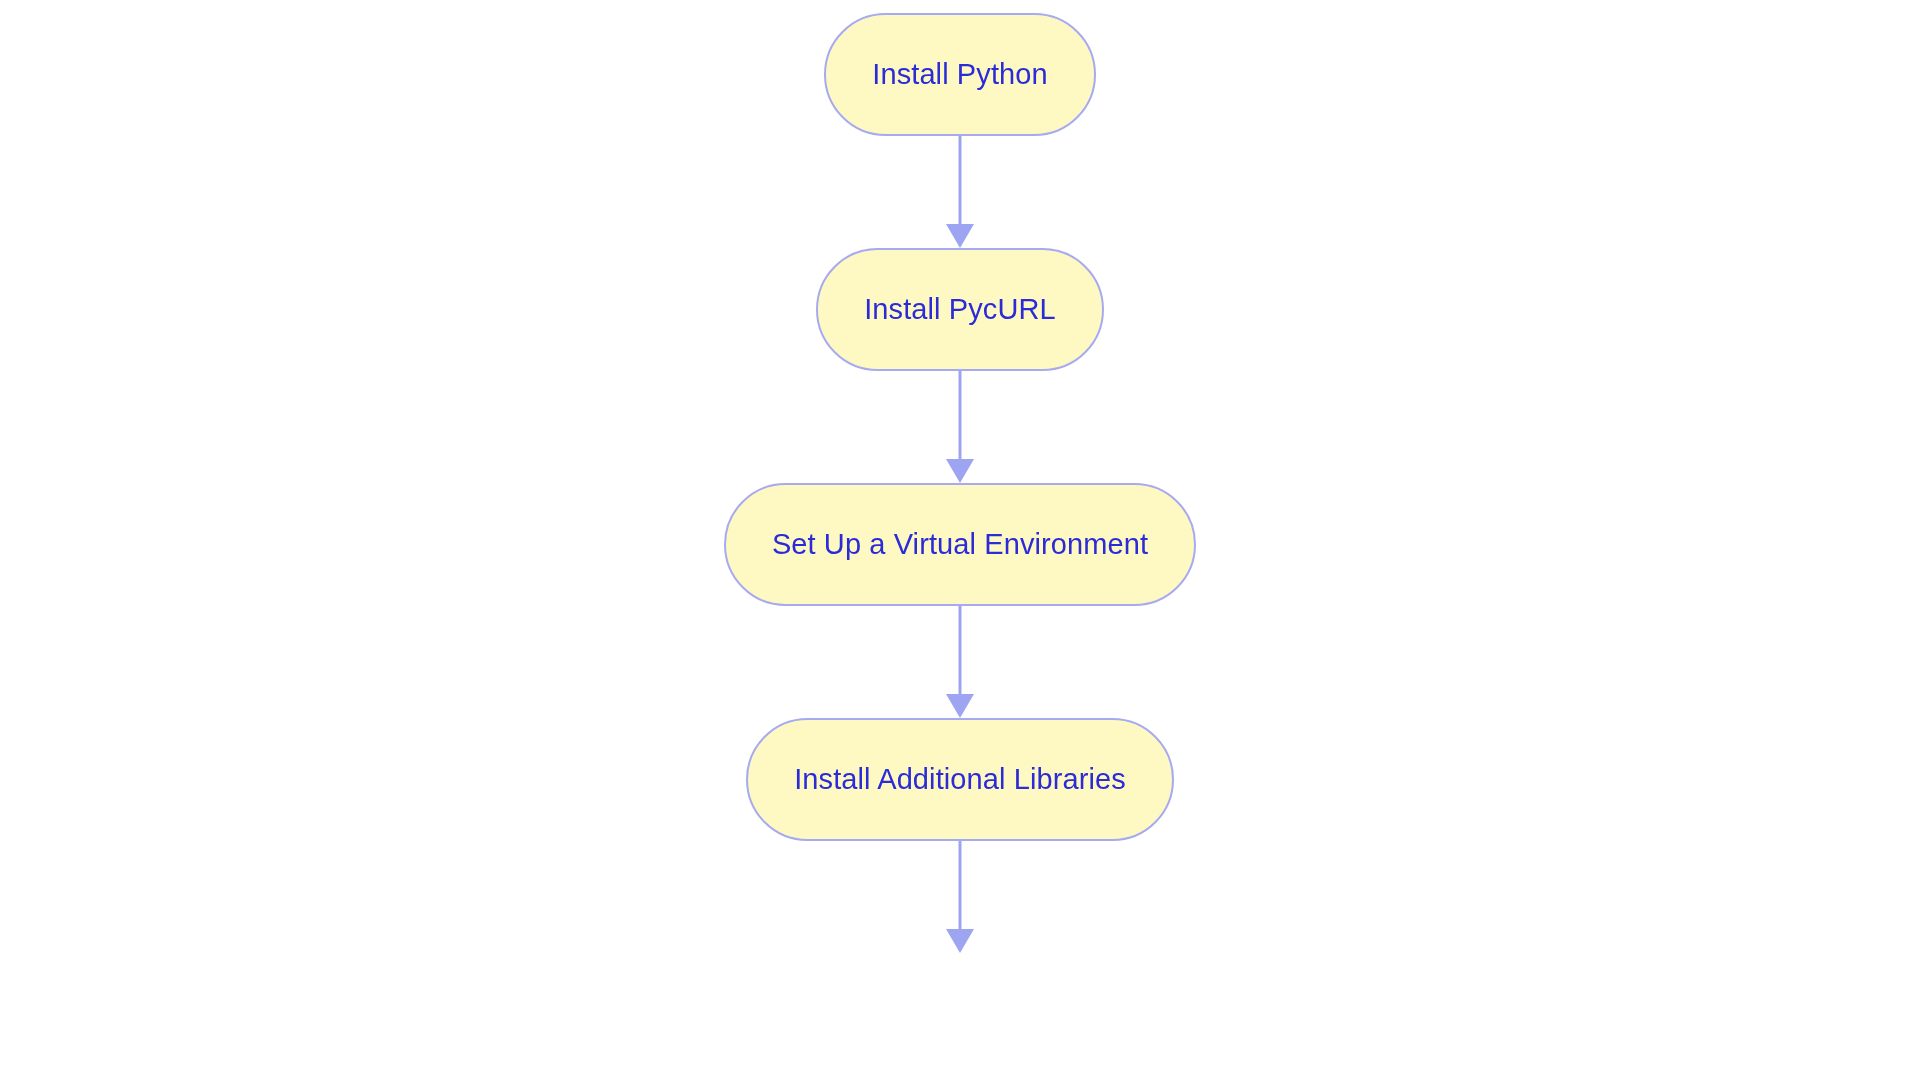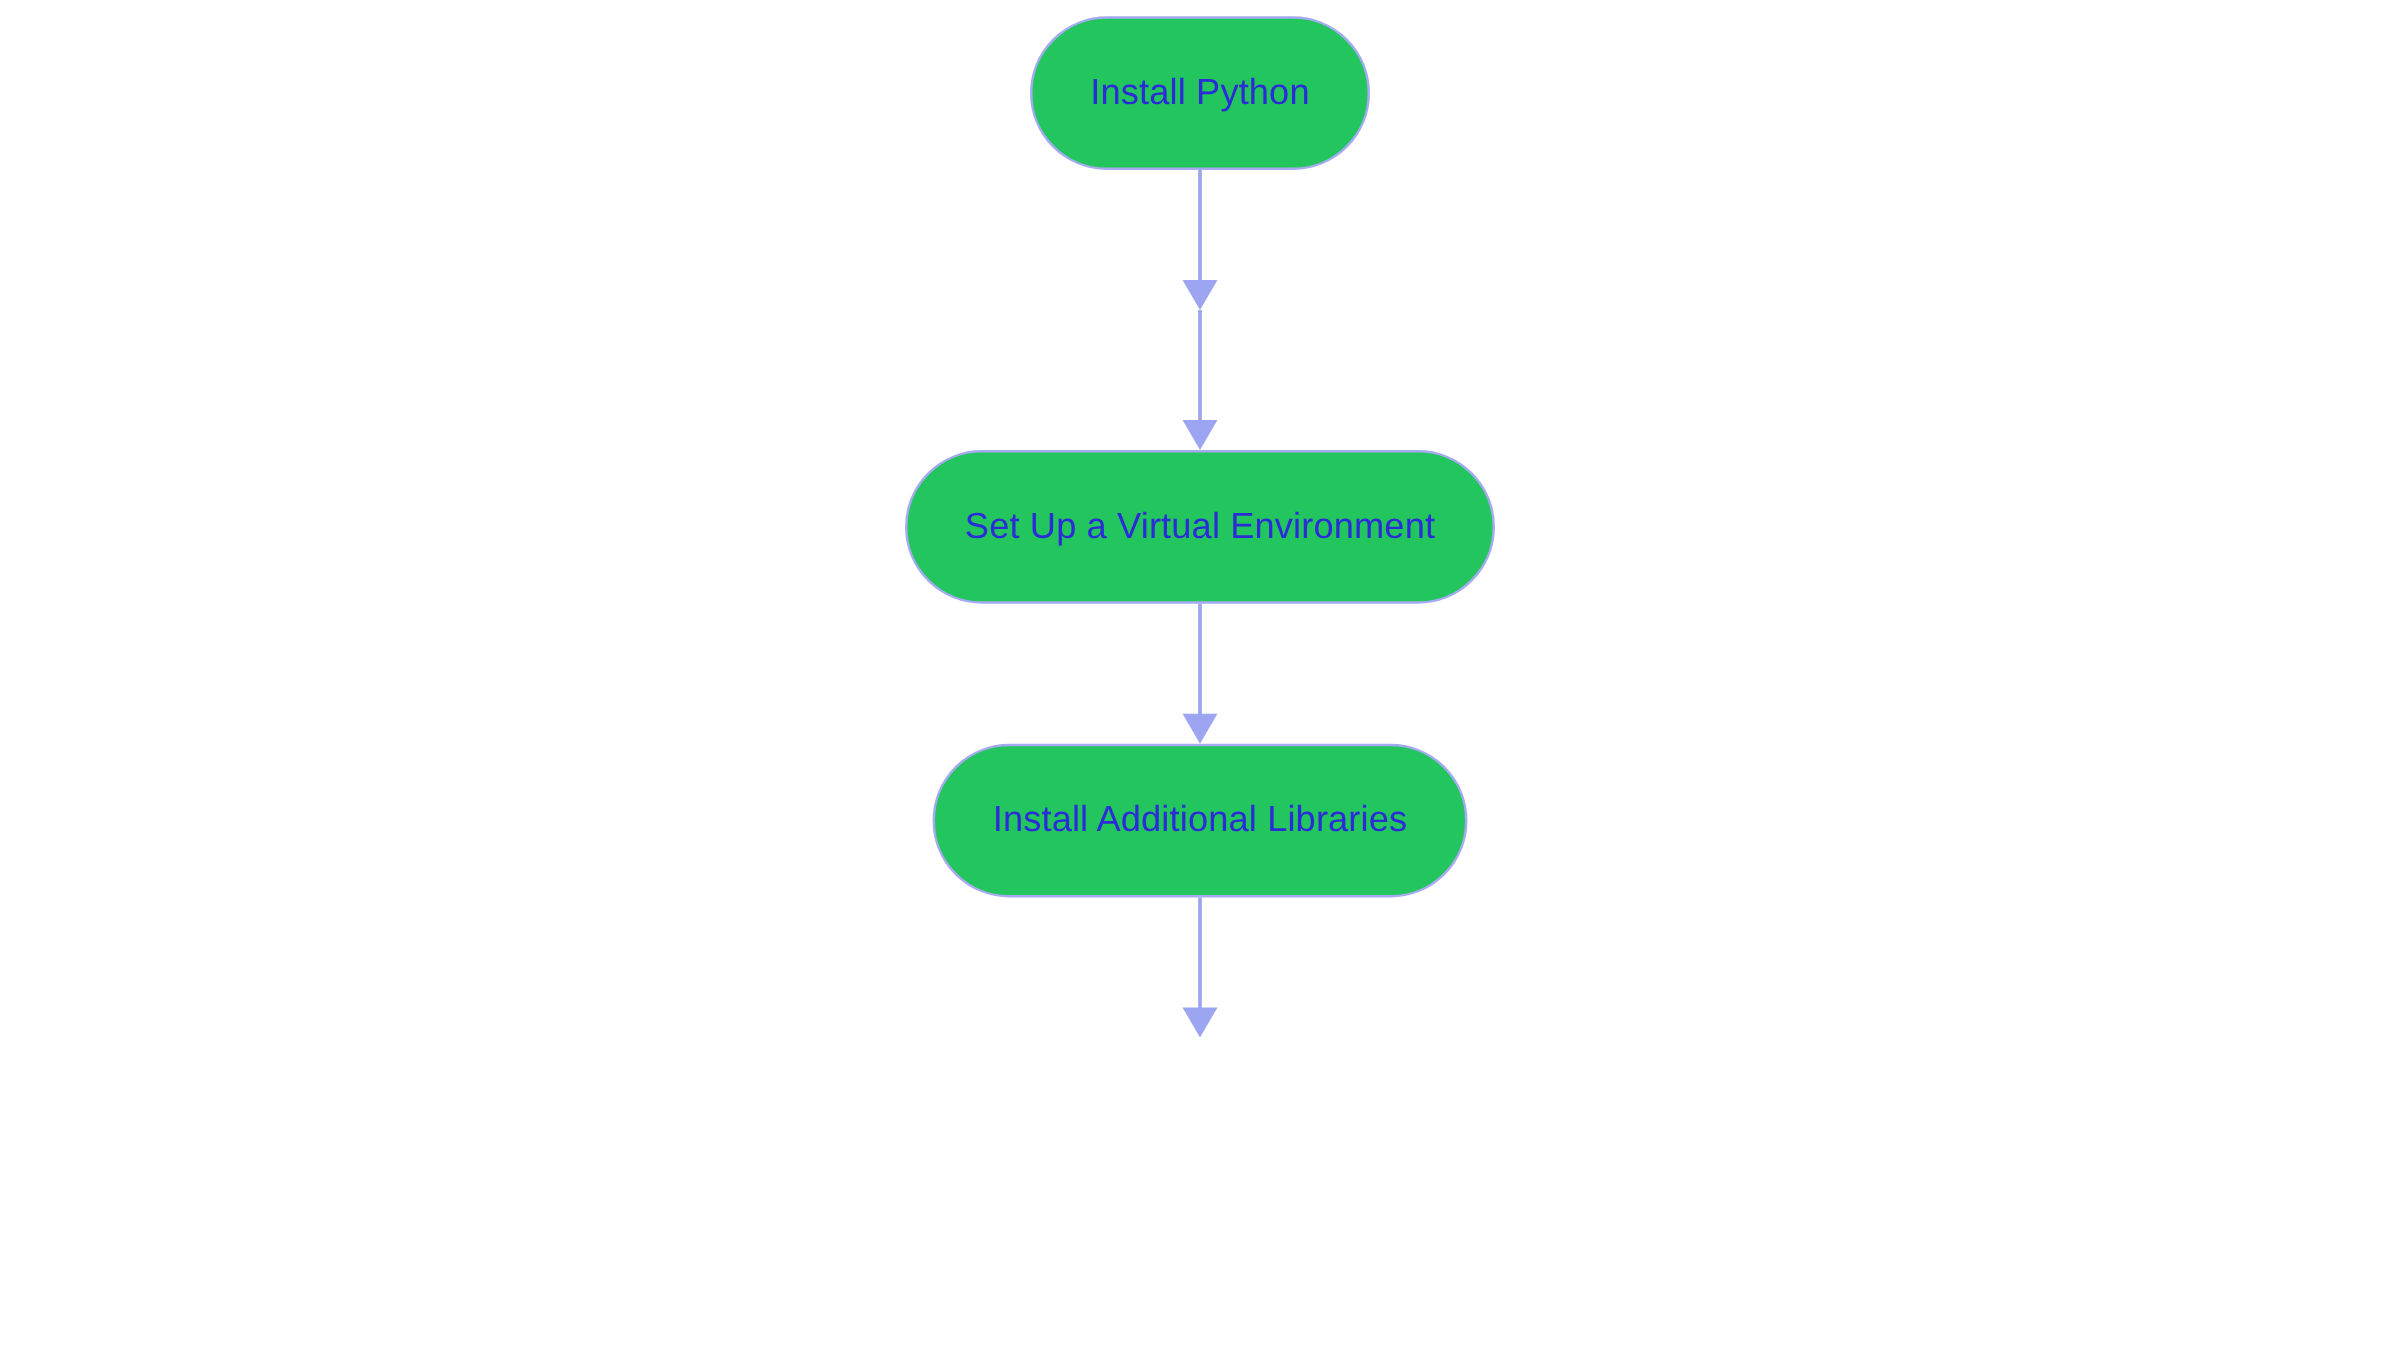--- a/index.html
+++ b/index.html
@@ -29,21 +29,21 @@
     height: 1083px;
     display: flex;
     flex-direction: column;
     align-items: center;
   }
 
   .node {
     box-sizing: border-box;
     height: 123px;
     border-radius: 62px;
-    background: #22c55e;
+    background: #fef9c3;
     border: 2px solid #a6aaf0;
     display: flex;
     align-items: center;
     justify-content: center;
     padding: 0 46px;
     white-space: nowrap;
   }
 
   .node-label {
     font-family: "Liberation Sans", sans-serif;
@@ -94,20 +94,23 @@
 
     <div class="node">
       <span class="node-label">Install Python</span>
     </div>
 
     <div class="connector">
       <div class="connector-line"></div>
       <div class="connector-head"></div>
     </div>
 
+    <div class="node">
+      <span class="node-label">Install PycURL</span>
+    </div>
 
     <div class="connector">
       <div class="connector-line"></div>
       <div class="connector-head"></div>
     </div>
 
     <div class="node">
       <span class="node-label">Set Up a Virtual Environment</span>
     </div>
 

